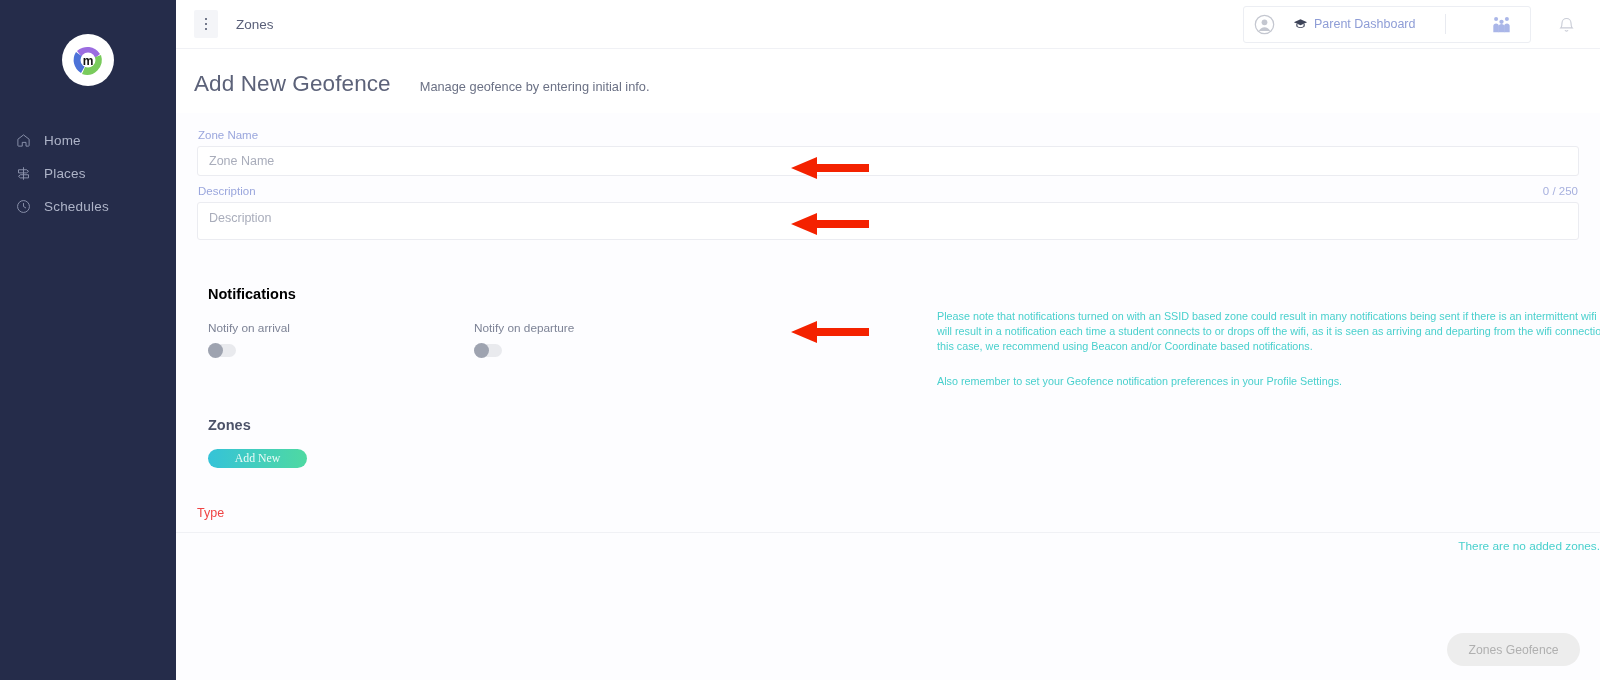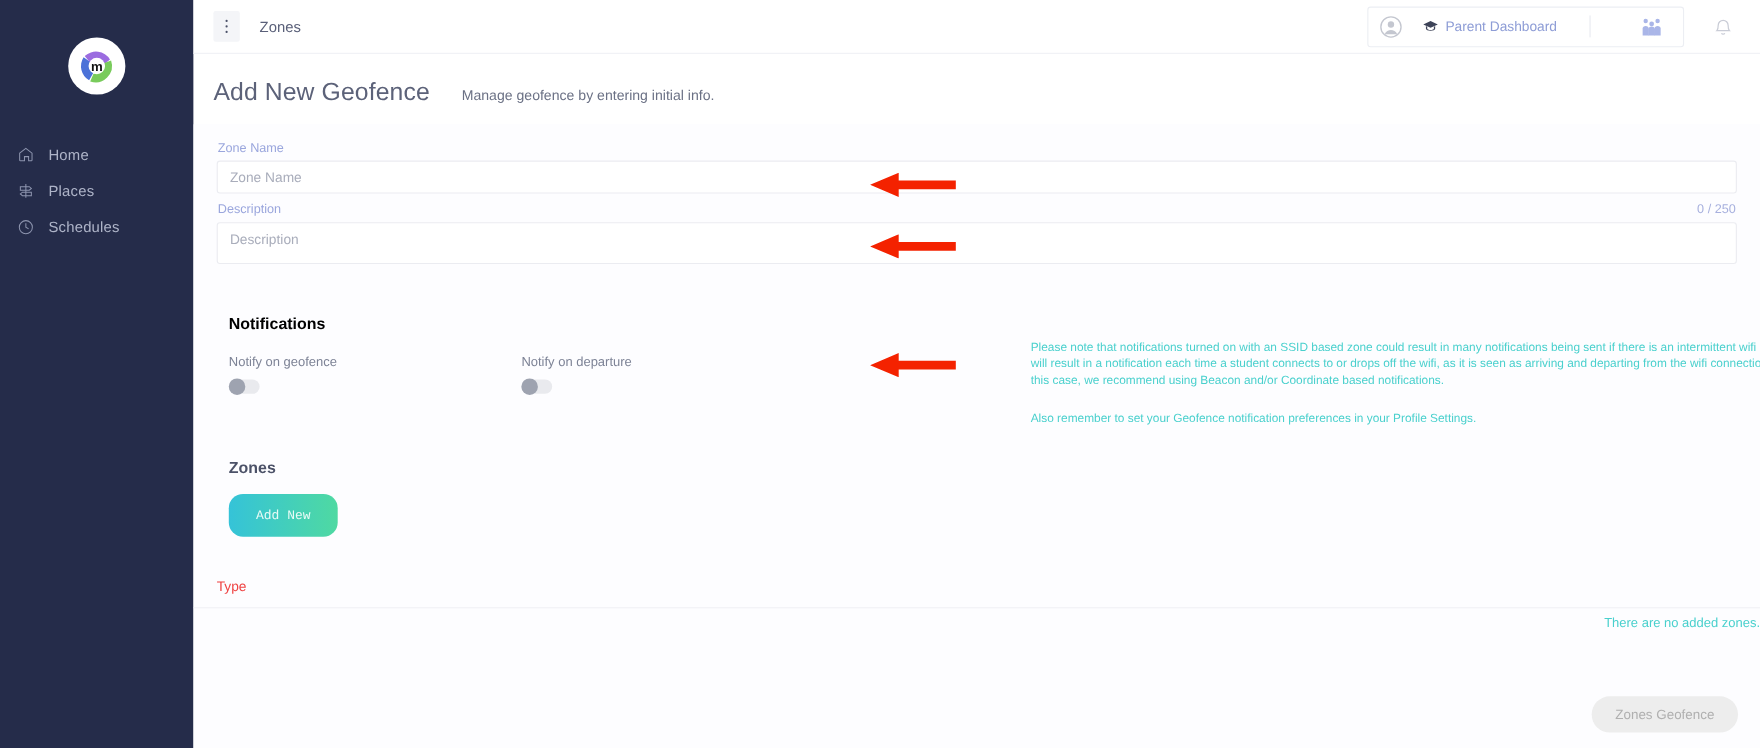--- a/index.html
+++ b/index.html
@@ -119,24 +119,24 @@
   }
 
   .notice { position: absolute; left: 761px; top: 196px; width: 742px; }
   .notice p { font-size: 10.8px; line-height: 14.8px; color: #49d0cd; }
   .notice p.second { margin-top: 21px; }
   .notice a { color: #49d0cd; text-decoration: none; }
 
   .zones-title { font-size: 14.5px; color: #4c5268; padding-left: 32px; margin-top: 60px; }
   .add-new-wrap { padding-left: 32px; margin-top: 15px; }
   .btn-add-new {
-    width: 99px; height: 39px; border: none; border-radius: 13px;
+    width: 99px; height: 19px; border: none; border-radius: 13px;
     background: linear-gradient(90deg, #35c3d8 0%, #4fd9a2 100%);
     color: #e8fbf6; font-size: 11.8px; cursor: pointer;
-    font-family: Liberation Mono, monospace;
+    font-family: Liberation Serif, serif;
   }
 
   .type-head { padding-left: 21px; margin-top: 38px; font-size: 12.5px; color: #ef4444; }
   .hr { height: 1px; background: #f0f1f5; margin-top: 12px; }
   .empty-msg { text-align: right; font-size: 11.8px; color: #49d0cd; margin-top: 6px; }
 
   .footer { position: absolute; right: 20px; bottom: 14px; }
   .btn-create {
     width: 133px; height: 33px; border: none; border-radius: 17px;
     background: #ededed; color: #b0b0b0; font-size: 12.2px;
@@ -271,21 +271,21 @@
           <span class="counter">0 / 250</span>
         </div>
         <div class="input-row">
           <textarea class="textarea" placeholder="Description" style=""></textarea>
         </div>
 
         <h2 class="section-title">Notifications</h2>
 
         <div class="notif-row">
           <div class="notif-col">
-            <div class="notif-label">Notify on geofence</div>
+            <div class="notif-label">Notify on arrival</div>
             <div class="toggle">
                 <span class="knob"></span>
               </div>
           </div>
           <div class="notif-col">
             <div class="notif-label">Notify on departure</div>
             <div class="toggle">
                 <span class="knob"></span>
               </div>
           </div>

